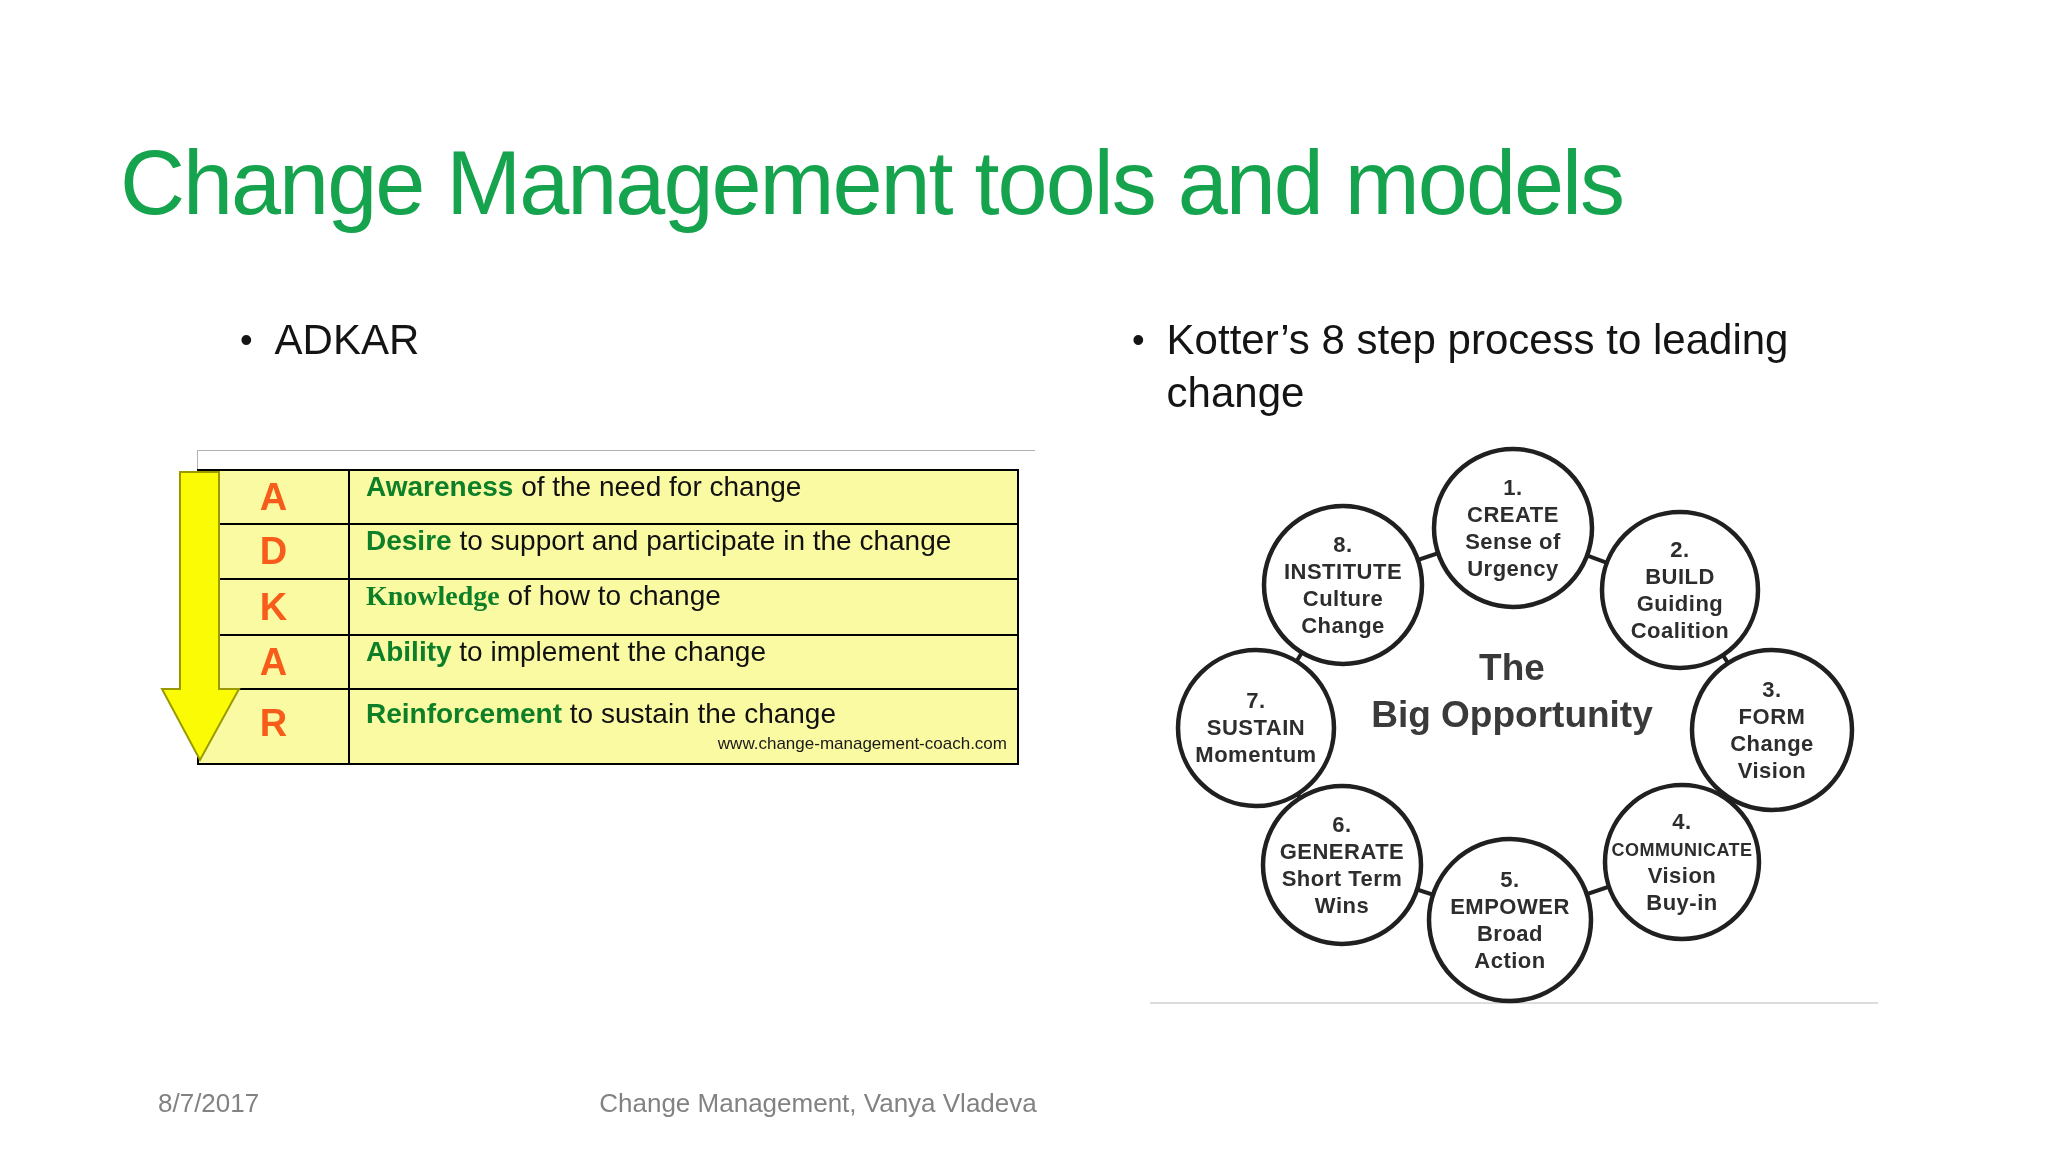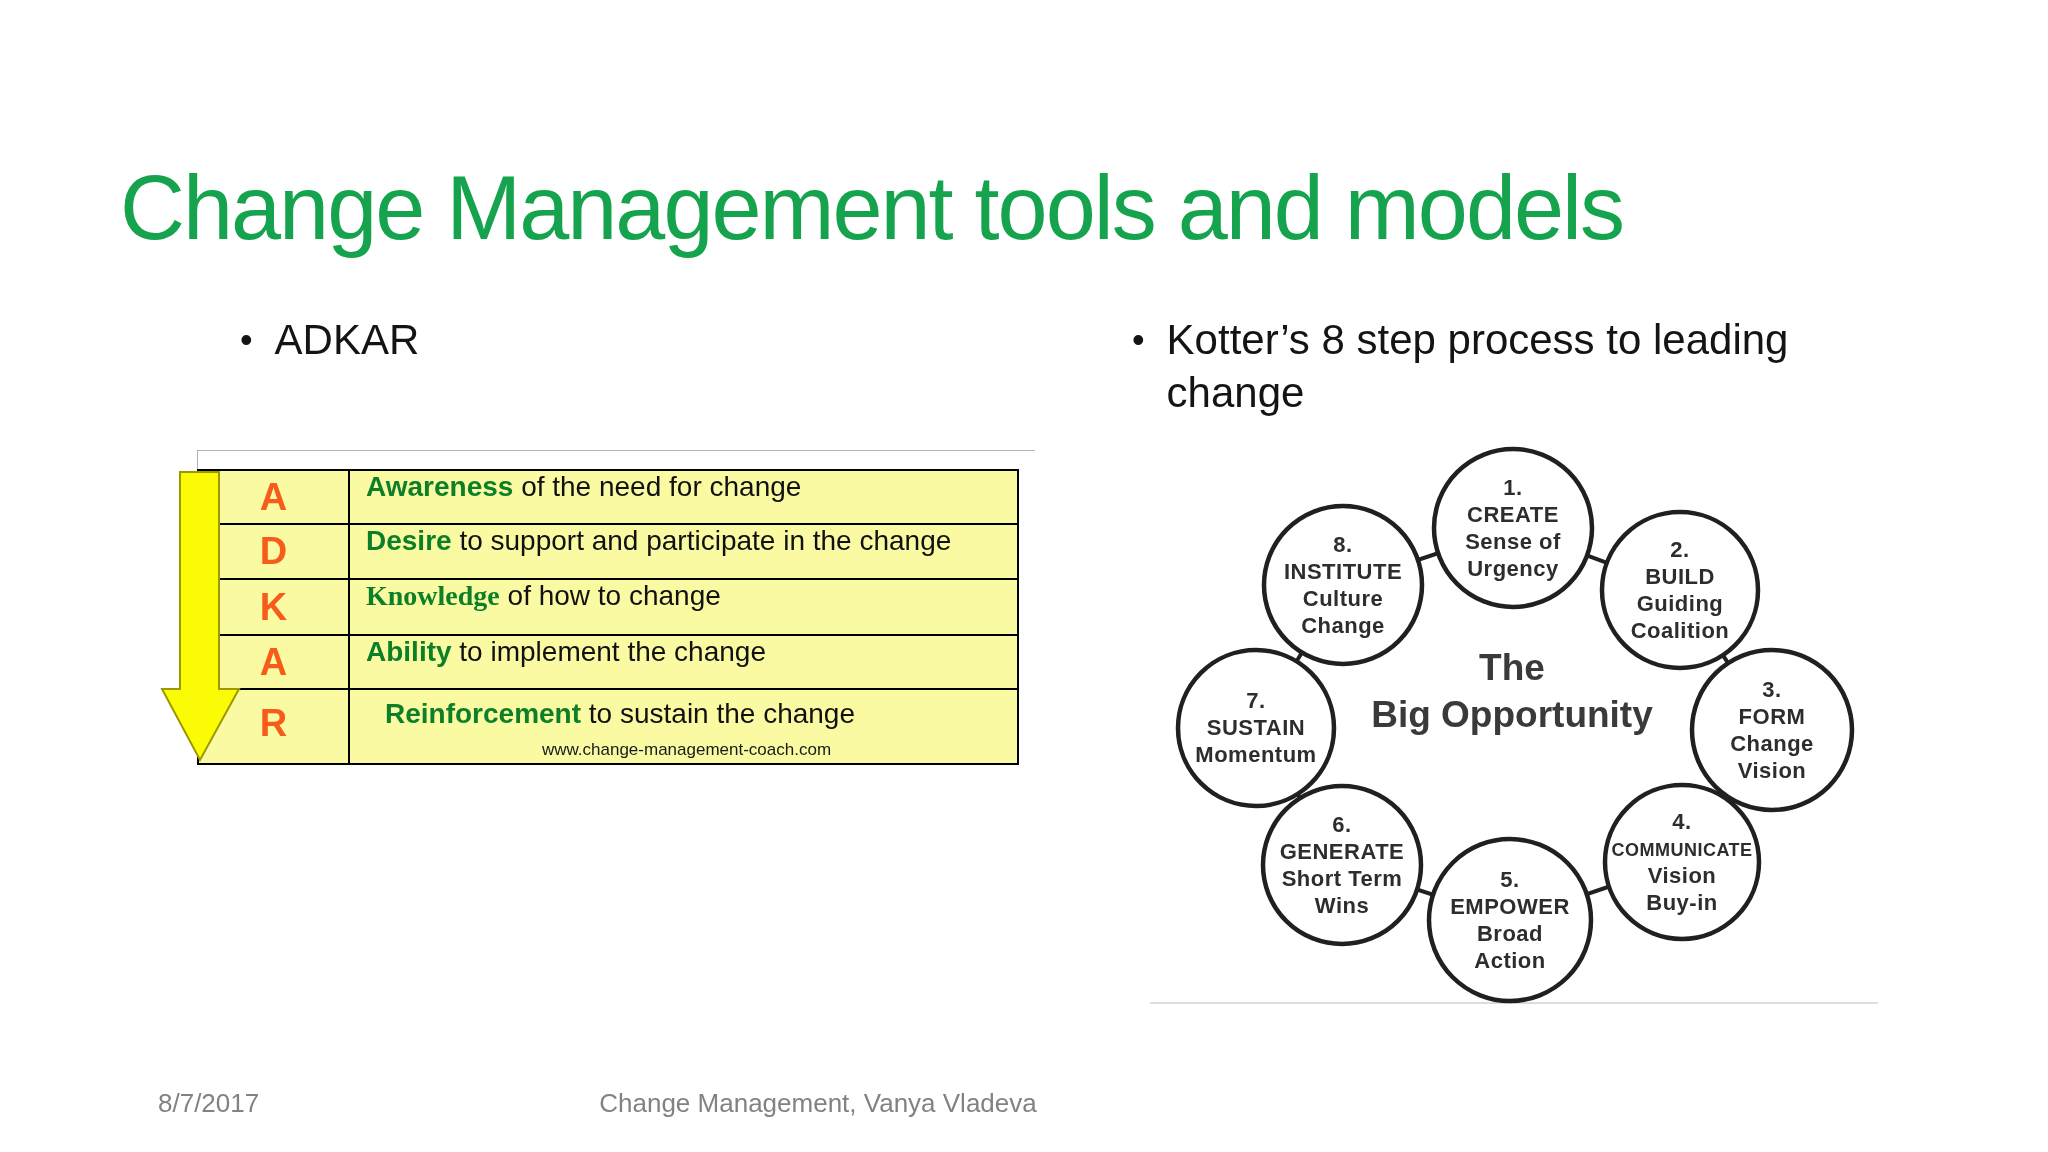--- a/index.html
+++ b/index.html
@@ -1,19 +1,19 @@
 <!DOCTYPE html>
 <html><head>
 <meta charset="utf-8">
 <style>
   html,body{margin:0;padding:0;background:#ffffff;}
   *{box-sizing:border-box;font-family:"Liberation Sans", sans-serif;}
   .slide{position:relative;width:2048px;height:1152px;background:#ffffff;overflow:hidden;}
 
-  .title{position:absolute;left:120px;top:97px;font-size:90px;letter-spacing:-2px;
+  .title{position:absolute;left:120px;top:72px;font-size:90px;letter-spacing:-2px;
          font-weight:400;white-space:nowrap;}
 
   .bullet-line{position:absolute;display:flex;font-size:42px;color:#141414;line-height:1.26;}
   .bullet-char{flex:0 0 auto;margin-right:22px;font-size:36px;line-height:1.47;}
   .bullet-left{left:240px;top:314px;}
   .bullet-right{left:1132px;top:314px;width:770px;}
 
   
   .shadow-top{position:absolute;left:197px;top:450px;width:838px;height:0;
               border-top:1px solid #b3b3b3;}
@@ -25,21 +25,21 @@
   .adkar-row:last-child{border-bottom:none;}
   .adkar-letter{flex:0 0 151px;border-right:2px solid #000;display:flex;
                 align-items:center;justify-content:center;
                 font-size:38px;font-weight:700;}
   .adkar-desc{flex:1 1 auto;display:flex;align-items:flex-start;padding-left:16px;
               font-size:28px;color:#111;}
   .adkar-desc .kw{font-weight:700;}
   .adkar-row.last .adkar-desc{flex-direction:column;align-items:stretch;
               justify-content:flex-start;padding-top:8px;}
   .adkar-row.last .adkar-letter{align-items:flex-start;padding-top:12px;}
-  .url-line{text-align:center;font-size:17px;color:#1a1a1a;margin-top:10px;
+  .url-line{text-align:right;font-size:17px;color:#1a1a1a;margin-top:4px;
             padding-right:10px;}
   .arrow-svg{position:absolute;left:148px;top:458px;}
 
   
   .kotter-svg{position:absolute;left:1130px;top:430px;}
   .kotter-svg text{font-family:"Liberation Sans", sans-serif;}
 
   .footer-date{position:absolute;left:158px;top:1088px;font-size:26px;color:#828282;}
   .footer-credit{position:absolute;left:0;top:1088px;width:1636px;text-align:center;
                  font-size:26px;color:#828282;}
@@ -84,21 +84,21 @@
       </div>
       <div class="adkar-row" style="flex: 0 0 54px;">
         <div class="adkar-letter" style="color: rgb(247, 92, 26);">A</div>
         <div class="adkar-desc">
           <div><span class="kw" style="color: rgb(13, 127, 40); margin-top: 39px;">Ability</span><span> to implement the change</span></div>
         </div>
       </div>
       <div class="adkar-row last" style="flex: 0 0 73px;">
         <div class="adkar-letter" style="color: rgb(247, 92, 26);">R</div>
         <div class="adkar-desc">
-          <div><span class="kw" style="color: rgb(13, 127, 40); margin-left: 19px;">Reinforcement</span><span> to sustain the change</span></div>
+          <div><span class="kw" style="color: rgb(13, 127, 40);">Reinforcement</span><span> to sustain the change</span></div>
           <div class="url-line">www.change-management-coach.com</div>
         </div>
       </div>
     </div>
   <svg class="arrow-svg" id="arrow-svg" width="100" height="320" viewBox="0 0 100 320">
     <polygon id="arrow-poly" points="32,14 71,14 71,231 91,231 52,302 14,231 32,231" stroke-width="2" fill="#fbfb05" stroke="#9a9a00"></polygon>
   </svg>
 
   <svg class="kotter-svg" id="kotter-svg" width="770" height="590" viewBox="0 0 770 590">
       <polygon points="383,98 550,160 642,300 552,432 380,490 212,435 126,298 213,155" fill="none" stroke="#202020" stroke-width="4"></polygon>

